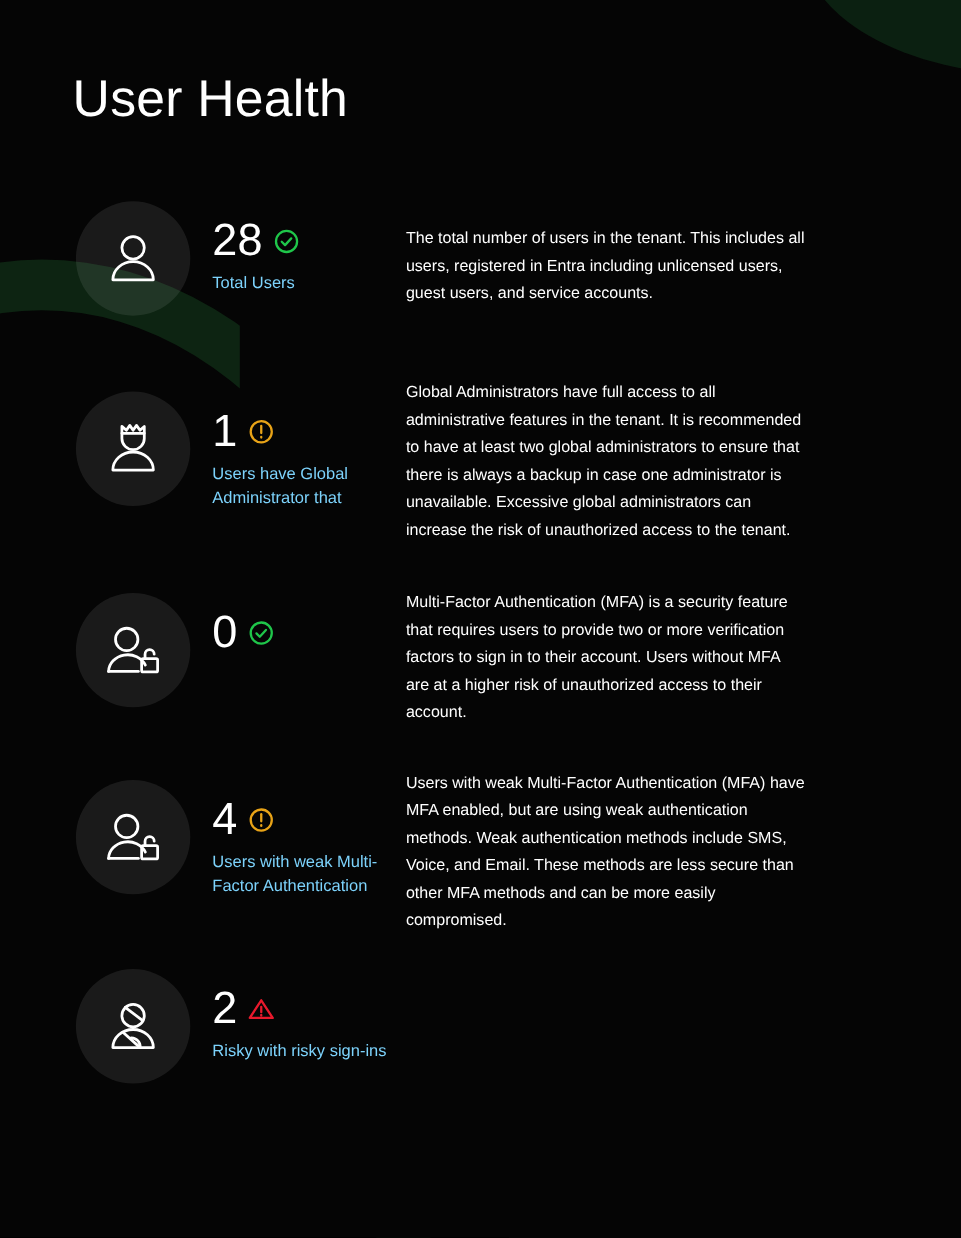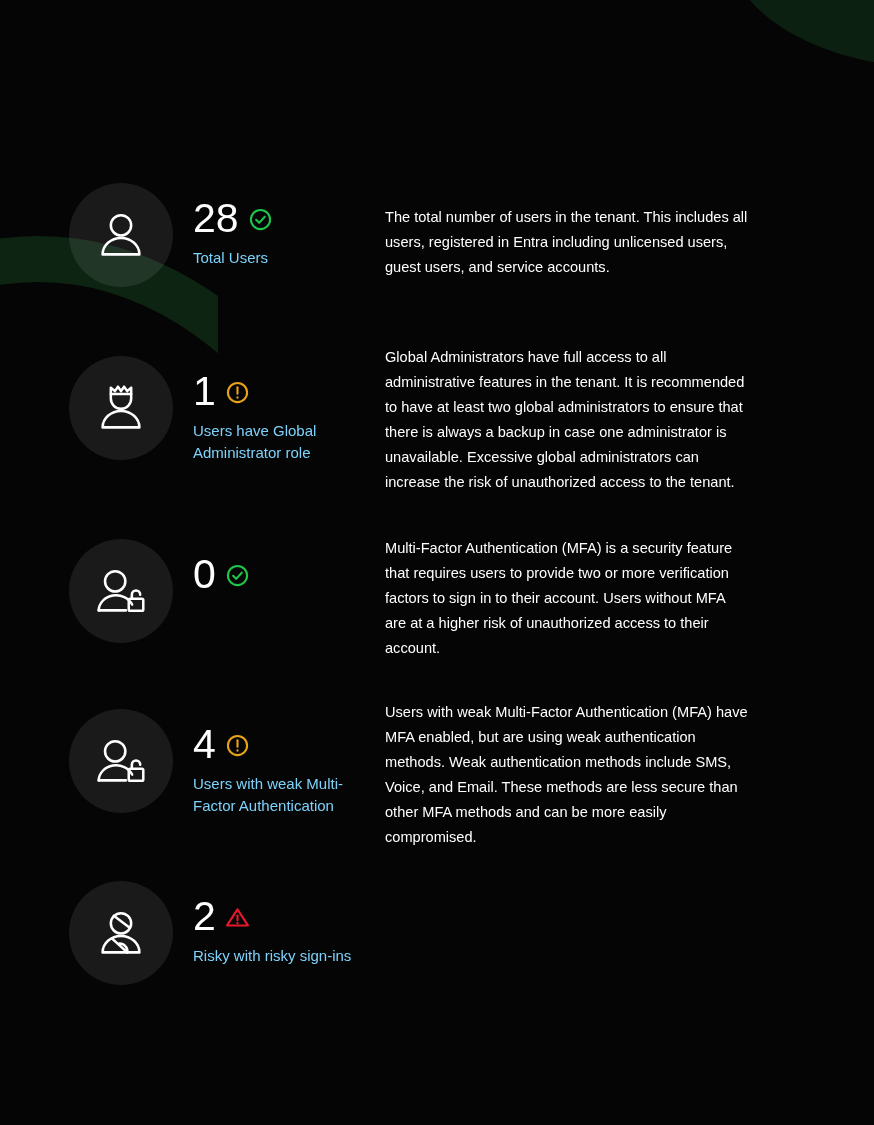--- a/index.html
+++ b/index.html
@@ -146,21 +146,21 @@
     margin-top: 5px;
     font-size: 15px;
     line-height: 22px;
     color: #7dd3fc;
     font-weight: 400;
   }
 
   .description {
     flex: 1 1 auto;
     padding-left: 0px;
-    margin-left: 16px;
+    margin-left: 0px;
     padding-top: 18px;
     padding-right: 66px;
     font-size: 14.6px;
     line-height: 25px;
     color: #ffffff;
     font-weight: 400;
     max-width: 430px;
   }
 
   .row-0 .description { padding-top: 25px; }
@@ -173,20 +173,21 @@
 <body>
 
 <div class="page">
 
   <div class="bg-layer">
     <div class="bg-arc-topright"></div>
     <div class="bg-arc-left"></div>
     <div class="bg-arc-left-mask"></div>
   </div>
 
+  <h1 class="title">User Health</h1>
 
   <div class="rows">
 
     <div class="row row-0">
       <div class="icon-circle">
         <svg viewBox="0 0 64 64" fill="none" stroke="#ffffff" stroke-width="2.6" stroke-linecap="round" stroke-linejoin="round">
           <circle cx="32" cy="22" r="10.5"></circle>
           <path d="M13 52 a19 17 0 0 1 38 0 Z"></path>
         </svg>
       </div>
@@ -217,21 +218,21 @@
         <div class="metric-top">
           <span class="metric-value">1</span>
           <span class="badge">
             <svg viewBox="0 0 24 24" fill="none" stroke="#e8a317" stroke-width="2" stroke-linecap="round" stroke-linejoin="round">
               <circle cx="12" cy="12" r="9.2"></circle>
               <path d="M12 6.9 l0 6.2"></path>
               <path d="M12 16.5 l0 0.6"></path>
             </svg>
           </span>
         </div>
-        <div class="metric-label">Users have Global Administrator role</div>
+        <div class="metric-label">Users have Global Administrator that</div>
       </div>
       <div class="description">Global Administrators have full access to all administrative features in the tenant. It is recommended to have at least two global administrators to ensure that there is always a backup in case one administrator is unavailable. Excessive global administrators can increase the risk of unauthorized access to the tenant.</div>
     </div>
 
     <div class="row row-2">
       <div class="icon-circle">
         <svg viewBox="0 0 64 64" fill="none" stroke="#ffffff" stroke-width="2.6" stroke-linecap="round" stroke-linejoin="round">
           <circle cx="26" cy="22" r="10.5"></circle>
           <path d="M9 52 a18 16 0 0 1 34.5 -6"></path>
           <path d="M9 52 L37 52"></path>

